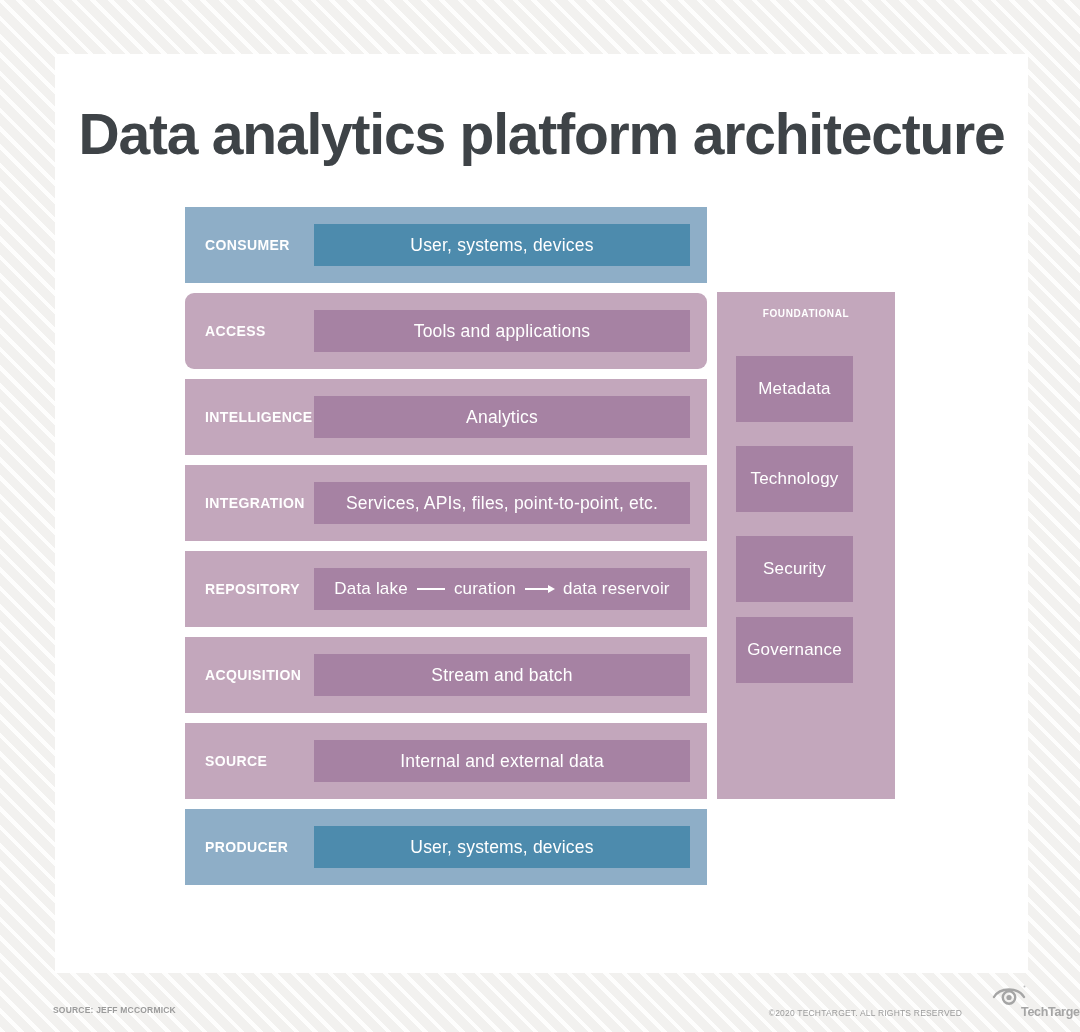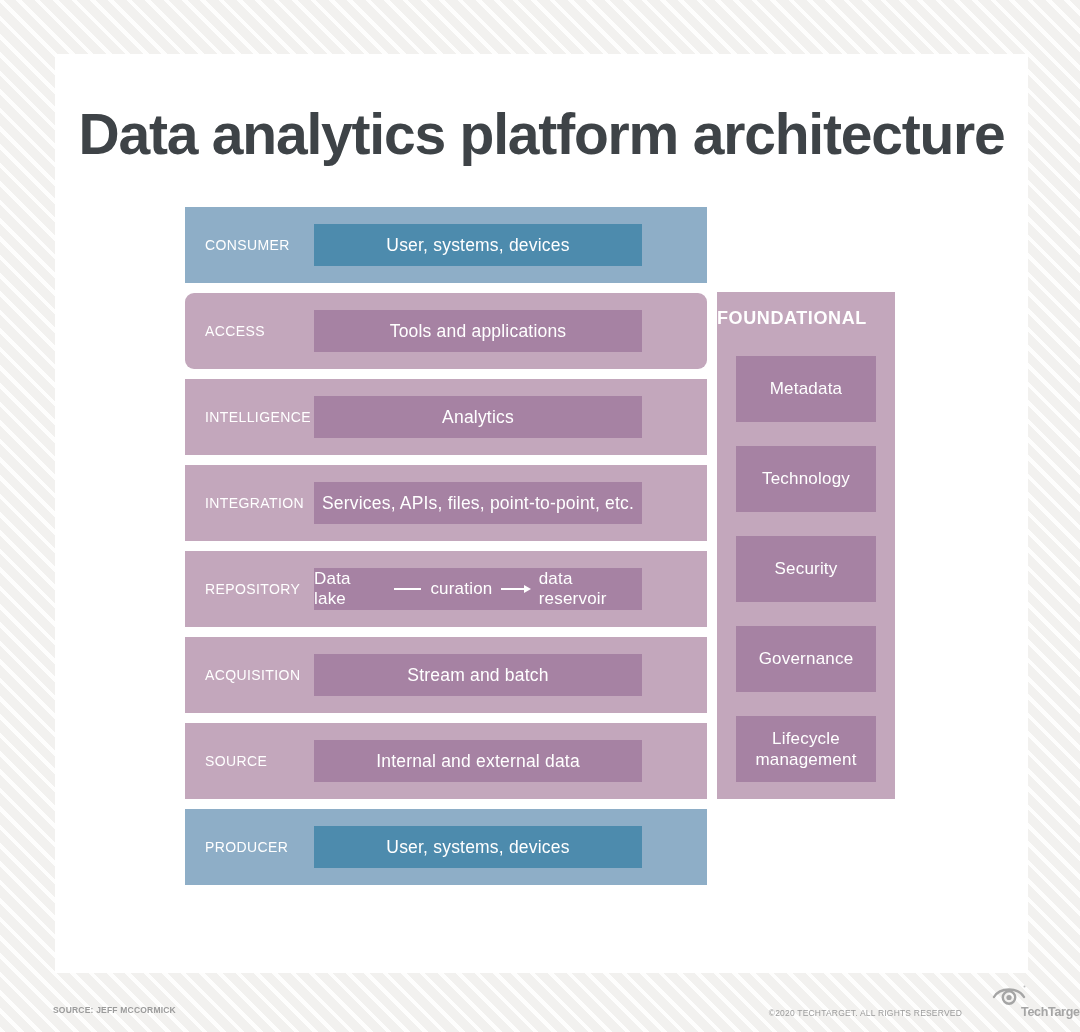--- a/index.html
+++ b/index.html
@@ -26,25 +26,25 @@
   }
   
   .row { position:absolute; left:185px; width:522px; height:76px; }
   .row.blue  { background:var(--blue-bg,  #8eaec7); }
   .row.mauve { background:var(--mauve-bg, #c3a7bc); }
   .r0 { top:207px; } .r1 { top:293px;border-radius:9px; } .r2 { top:379px; } .r3 { top:465px; }
   .r4 { top:551px; } .r5 { top:637px; } .r6 { top:723px;padding-left:10px; } .r7 { top:809px; }
   .row-label {
     position:absolute; left:20px; top:0; height:100%;
     display:flex; align-items:center;
-    font-size:14px; font-weight:400; letter-spacing:.4px;
+    font-size:14px; font-weight:700; letter-spacing:.4px;
     color:var(--white-text, #ffffff);
   }
   .row-box {
-    position:absolute; left:129px; top:17px; width:328px; height:42px;
+    position:absolute; left:129px; top:17px; width:376px; height:42px;
     display:flex; align-items:center; justify-content:center;
     font-size:17.5px; letter-spacing:.2px;
     color:var(--white-text, #ffffff);
   }
   .row.blue  .row-box { background:var(--blue-inner,  #4d8bad); }
   .row.mauve .row-box { background:var(--mauve-inner, #a682a3); }
   .row-box.flow { font-size:17px; }
   .conn-line, .conn-arrow {
     display:inline-block; width:28px; height:2px;
     background:var(--white-text, #ffffff); margin:0 9px; position:relative;
@@ -55,31 +55,31 @@
     border-left:7px solid var(--white-text,#fff);
     border-top:4.5px solid transparent; border-bottom:4.5px solid transparent;
   }
   
   .foundational {
     position:absolute; left:717px; top:292px; width:178px; height:507px;
     background:var(--mauve-bg, #c3a7bc);
   }
   .f-header {
     position:absolute; top:16px; left:0; width:100%;
-    text-align:left; font-size:18px; font-weight:700; letter-spacing:.6px;
+    text-align:center; font-size:10px; font-weight:700; letter-spacing:.6px;
     color:var(--white-text, #ffffff);
   }
   .f-item {
-    position:absolute; left:19px; width:140px; height:66px;
+    position:absolute; left:19px; width:117px; height:66px;
     background:var(--mauve-inner, #a682a3);
     display:flex; align-items:center; justify-content:center; text-align:center;
     font-size:17px; line-height:1.25; letter-spacing:.2px;
     color:var(--white-text, #ffffff);
   }
-  .f0 { top:64px; } .f1 { top:154px; } .f2 { top:244px; } .f3 { top:334px; } .f4 { top:424px; }
+  .f0 { top:64px; } .f1 { top:154px; } .f2 { top:244px; } .f3 { top:325px; } .f4 { top:424px; }
   
   .footer-source {
     position:absolute; left:53px; top:1005px;
     font-size:8.5px; font-weight:700; letter-spacing:.2px;
     color:var(--footer-text, #9b9b9b);
   }
   .footer-copyright {
     position:absolute; right:118px; top:1008px;
     font-size:8.5px; font-weight:400; letter-spacing:.2px;
     color:var(--footer-text, #9b9b9b);
@@ -164,21 +164,20 @@
       <span>User, systems, devices</span>
     </div>
   </div>
 
   <div class="foundational">
     <div class="f-header">FOUNDATIONAL</div>
     <div class="f-item f0">Metadata</div>
     <div class="f-item f1">Technology</div>
     <div class="f-item f2">Security</div>
     <div class="f-item f3">Governance</div>
-    <div class="f-item f4">Lifecycle management</div>
   </div>
 
 </div>
 
 <div class="footer-source">SOURCE: JEFF MCCORMICK</div>
 <div class="footer-copyright">©2020 TECHTARGET. ALL RIGHTS RESERVED</div>
 
 <div class="logo">
   <svg class="logo-eye" width="34" height="22" viewBox="0 0 34 22">
     <path d="M2 13 C 8 3, 26 3, 32 13" fill="none" stroke="#a5a5a5" stroke-width="2.4" stroke-linecap="round"></path>

